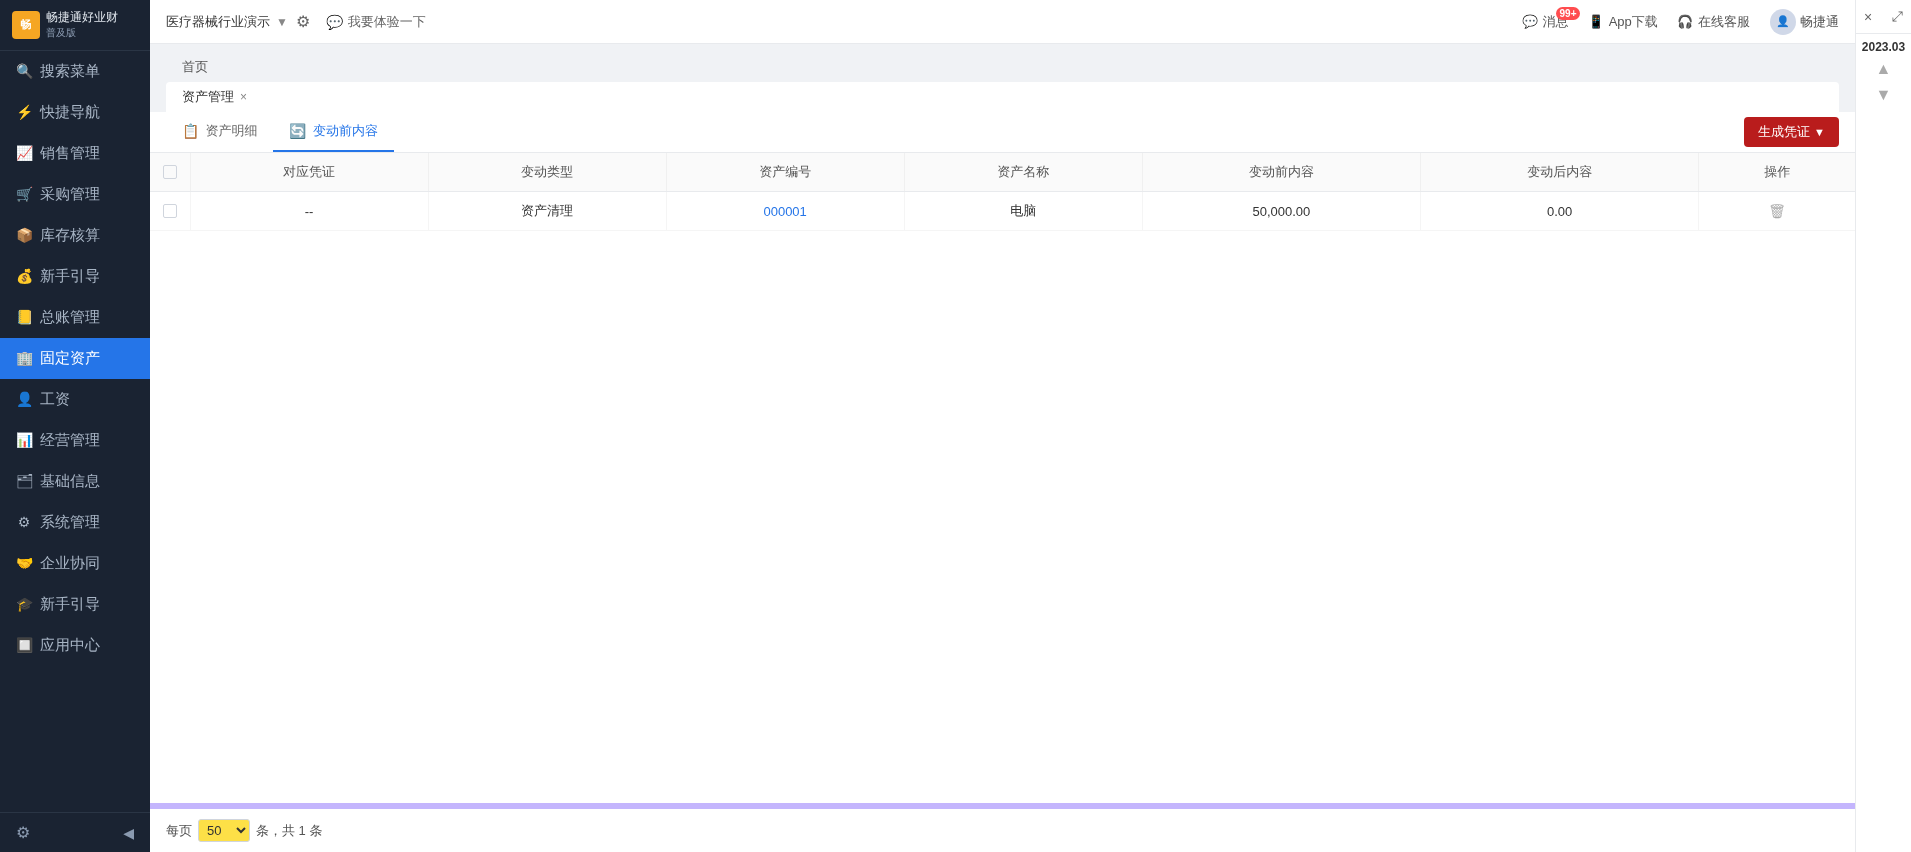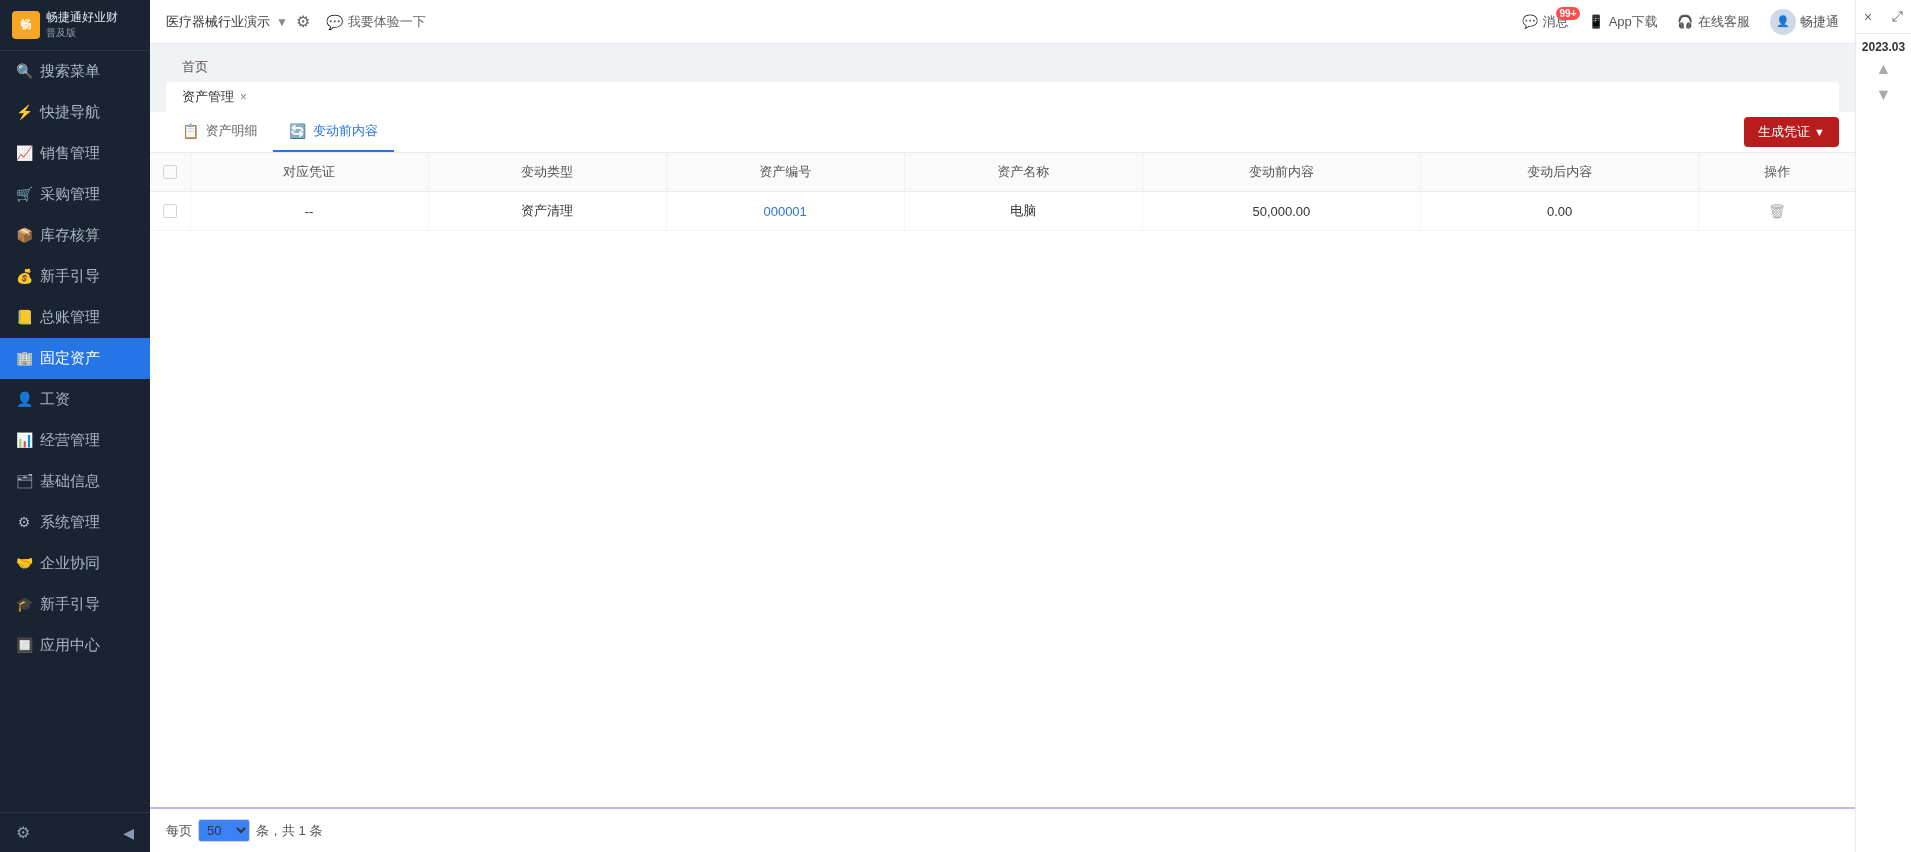--- a/index.html
+++ b/index.html
@@ -204,28 +204,28 @@
       margin: auto;
       display: block;
       appearance: none; -webkit-appearance: none;
     }
     .delete-icon { color: #aaa; cursor: pointer; font-size: 14px; }
 
     
     .pagination {
       display: flex; align-items: center;
       padding: 10px 16px;
-      border-top: 2px solid #c4b5fd;
+      border-top: 6px solid #c4b5fd;
       flex-shrink: 0; gap: 6px;
       font-size: 13px; color: #555;
     }
     .page-size-select {
       border: 1px solid #d0d5dd;
       border-radius: 3px; padding: 2px 4px;
-      font-size: 13px; color: #333; background: #3b82f6;
+      font-size: 13px; color: #333; background: #fde047;
     }
 
     
     .right-panel {
       width: 56px;
       background: #fff;
       border-left: 1px solid #e8eaed;
       display: flex; flex-direction: column;
       height: 100%;
       flex-shrink: 0;

